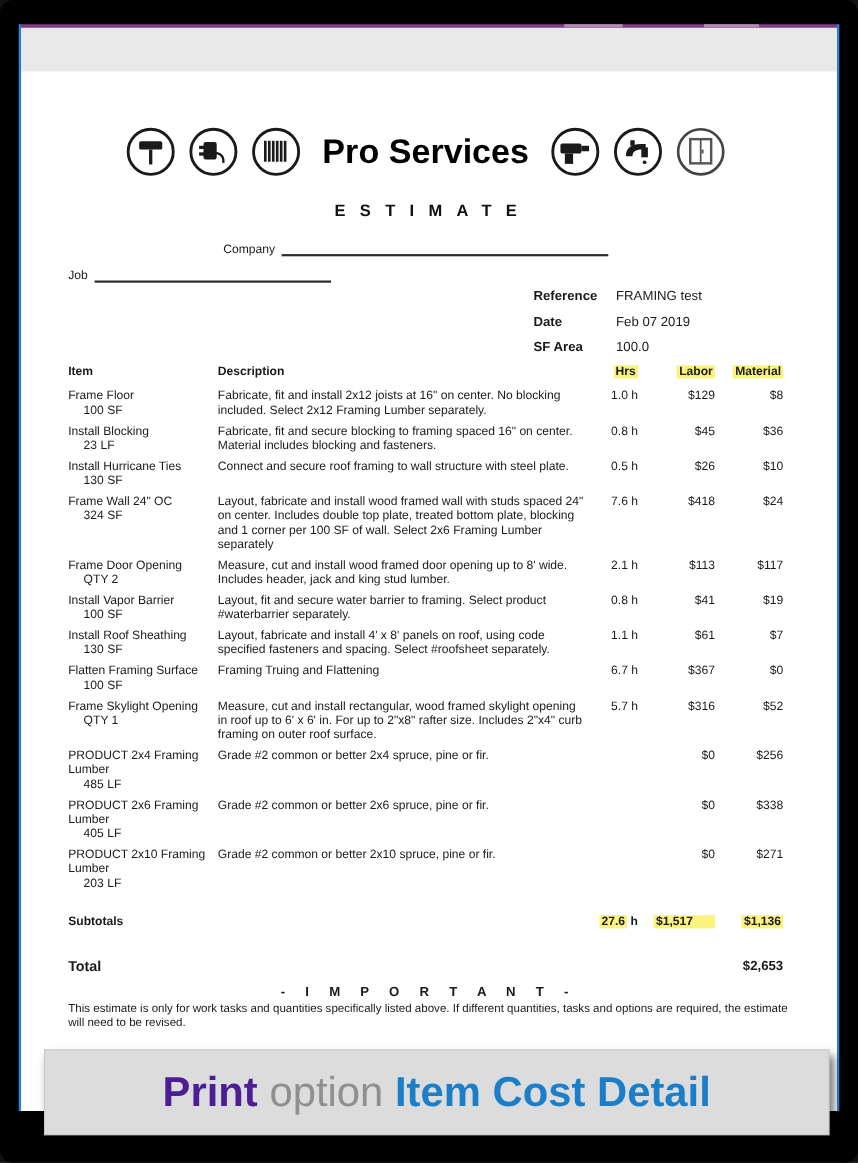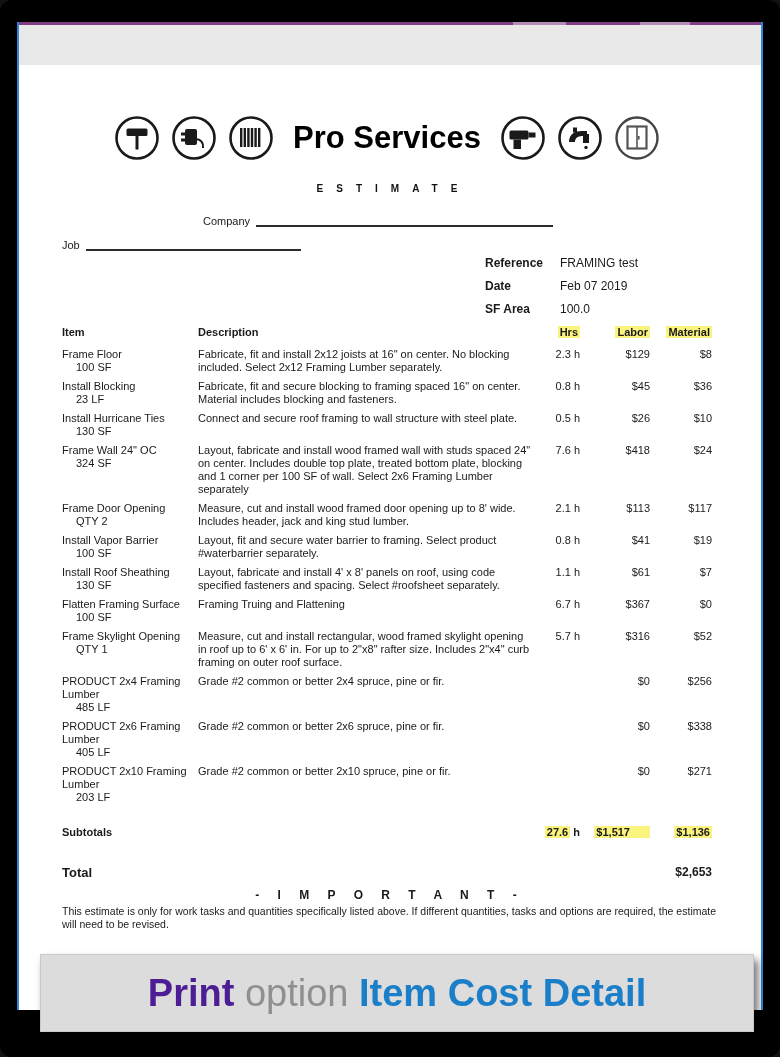--- a/index.html
+++ b/index.html
@@ -11,21 +11,21 @@
   .seg1{left:494px;width:53px;} .seg2{left:621px;width:50px;}
   .edge{position:absolute;top:22px;bottom:47px;width:2px;background:#2f86dd;z-index:3;}
   .edge.left{left:17px;} .edge.right{right:17px;}
   .inner{position:absolute;left:19px;right:19px;top:25px;bottom:47px;background:#ffffff;overflow:hidden;}
   .topstrip{height:40px;background:#e9e9e9;}
   
   .page{padding:0 49px 0 43px;color:#1a1a1a;}
   .brand-row{display:flex;align-items:center;justify-content:center;gap:11px;margin-top:50px;}
   .circle-icon{width:46px;height:46px;flex:0 0 auto;}
   .brand-text{font-size:31px;font-weight:bold;color:#000000;letter-spacing:0px;margin:0 8px;white-space:nowrap;}
-  .estimate-title{text-align:center;font-weight:bold;font-size:10px;letter-spacing:13px;margin:22px 0 0 13px;color:#111;}
+  .estimate-title{text-align:center;font-weight:bold;font-size:15px;letter-spacing:13px;margin:22px 0 0 13px;color:#111;}
   .company-row{margin:20px 0 0 141px;font-size:11px;display:flex;align-items:flex-end;}
   .company-row .fill-line{display:inline-block;width:297px;border-bottom:2px solid #2b2b2b;margin-left:6px;height:11px;}
   .job-row{margin:11px 0 0 0;font-size:11px;display:flex;align-items:flex-end;}
   .job-row .fill-line{display:inline-block;width:215px;border-bottom:2px solid #2b2b2b;margin-left:6px;height:11px;}
   .meta{margin:5px 0 0 423px;font-size:12px;}
   .meta-row{display:flex;margin-bottom:9px;}
   .meta-label{width:75px;font-weight:bold;}
   
   .tbl{margin-top:10px;font-size:11px;}
   .trow{display:grid;grid-template-columns:136px 344px 38px 70px 62px;width:650px;margin-bottom:6px;line-height:13px;}
@@ -146,21 +146,21 @@
           <div class="c-num"><span class="hl">Material</span></div>
         </div>
 
         <div id="table-rows">
             <div class="trow">
               <div>
                 <div class="item-name">Frame Floor</div>
                 <div class="item-qty">100 SF</div>
               </div>
               <div class="c-desc">Fabricate, fit and install 2x12 joists at 16" on center. No blocking included. Select 2x12 Framing Lumber separately.</div>
-              <div class="c-num">2.3 h</div>
+              <div class="c-num">1.0 h</div>
               <div class="c-num">$129</div>
               <div class="c-num">$8</div>
             </div>
             <div class="trow">
               <div>
                 <div class="item-name">Install Blocking</div>
                 <div class="item-qty">23 LF</div>
               </div>
               <div class="c-desc">Fabricate, fit and secure blocking to framing spaced 16" on center. Material includes blocking and fasteners.</div>
               <div class="c-num">0.8 h</div>

